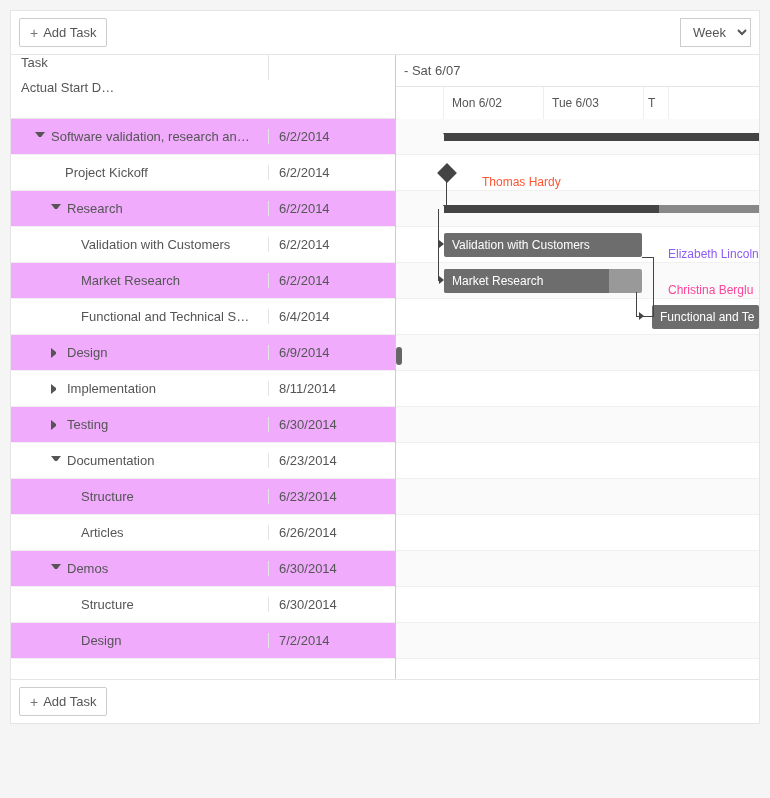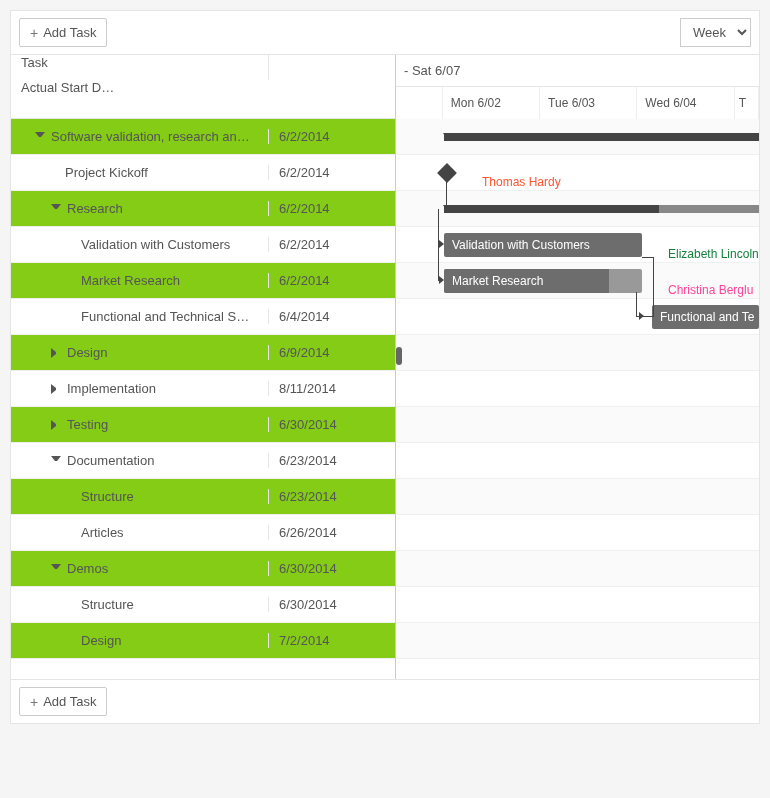--- a/index.html
+++ b/index.html
@@ -25,21 +25,21 @@
 
 .right-header { height: 64px; }
 .right-header-upper { height: 32px; border-bottom: 1px solid #e5e5e5; display: flex; align-items: center; padding-left: 8px; color: #555; }
 .right-header-lower { height: 32px; display: flex; }
 .day-col { width: 100px; border-right: 1px solid #eee; display: flex; align-items: center; padding-left: 8px; color: #555; font-size: 12px; }
 .day-col.first { width: 48px; }
 .day-col.small { width: 25px; padding-left: 4px; }
 
 .body-rows { }
 .row { height: 36px; display: flex; align-items: center; border-bottom: 1px solid #f0f0f0; }
-.row.alt { background: #84cc16; }
+.row.alt { background: #f0abfc; }
 .task-cell { width: 258px; border-right: 1px solid #e5e5e5; padding-left: 10px; display: flex; align-items: center; white-space: nowrap; overflow: hidden; text-overflow: ellipsis; }
 .date-cell { width: 126px; padding-left: 10px; display: flex; align-items: center; }
 .indent-0 { padding-left: 24px; }
 .indent-1 { padding-left: 40px; }
 .indent-1nc { padding-left: 54px; }
 .indent-2nc { padding-left: 70px; }
 .caret { width: 10px; height: 10px; margin-right: 6px; display: inline-block; }
 .caret.down { border-left: 4px solid transparent; border-right: 4px solid transparent; border-top: 5px solid #555; }
 .caret.right { border-top: 4px solid transparent; border-bottom: 4px solid transparent; border-left: 5px solid #555; }
 .task-text { overflow: hidden; text-overflow: ellipsis; white-space: nowrap; }
@@ -52,21 +52,21 @@
 .summary-bar::before, .summary-bar::after { content: ''; position: absolute; top: 0; width: 0; height: 0; border-top: 8px solid #444; }
 .summary-bar::before { left: -1px; border-left: 5px solid transparent; border-right: 5px solid #444; }
 
 .milestone { position: absolute; width: 14px; height: 14px; background: #444; transform: rotate(45deg); top: 11px; }
 .task-bar { position: absolute; height: 24px; background: #6d6d6d; top: 6px; color: #fff; font-size: 12px; display: flex; align-items: center; padding-left: 8px; border-radius: 2px; }
 .task-bar.light { background: #999; }
 .progress-inner { position: absolute; left: 0; top: 0; bottom: 0; background: #6d6d6d; border-radius: 2px 0 0 2px; }
 .bar-label-inside { position: relative; z-index: 1; color: #fff; }
 .resource-label { position: absolute; font-size: 12px; top: 20px; white-space: nowrap; }
 .red { color: #ff5533; }
-.purple { color: #15803d; }
+.purple { color: #8b5cf6; }
 .pink { color: #ff4499; }
 .scroll-hint { position: absolute; width: 6px; height: 18px; background: #666; border-radius: 3px; }
 </style>
 </head>
 <body>
 
 <div class="container">
   <div class="gantt-wrapper">
 
     <div class="toolbar-top">
@@ -193,21 +193,20 @@
 
       <div class="right-pane">
         <div class="right-header">
           <div class="right-header-upper">
               <span>- Sat 6/07</span>
             </div>
           <div class="right-header-lower" id="day-cols">
             <div class="day-col first"></div>
           <div class="day-col">Mon 6/02</div>
               <div class="day-col">Tue 6/03</div>
-              <div class="day-col">Wed 6/04</div>
               <div class="day-col small">T</div>
             </div>
         </div>
         <div class="right-body" id="right-rows">
             <div class="right-row alt">
               <div class="summary-bar" style="left: 48px; right: 0px;"></div>
             </div>
             <div class="right-row">
               <div class="milestone" style="left: 44px;"></div>
               <div class="resource-label red" style="left: 86px;">Thomas Hardy</div>

